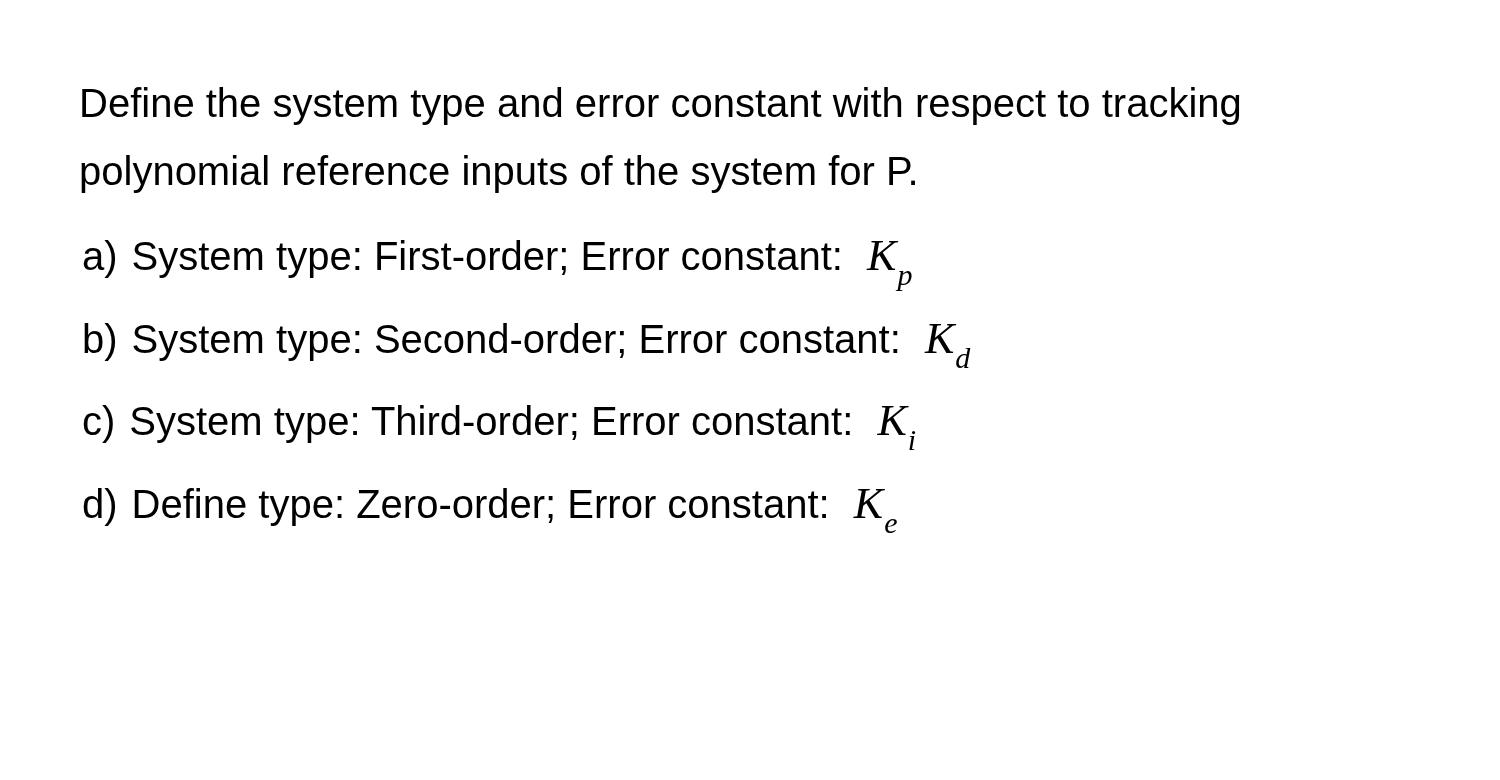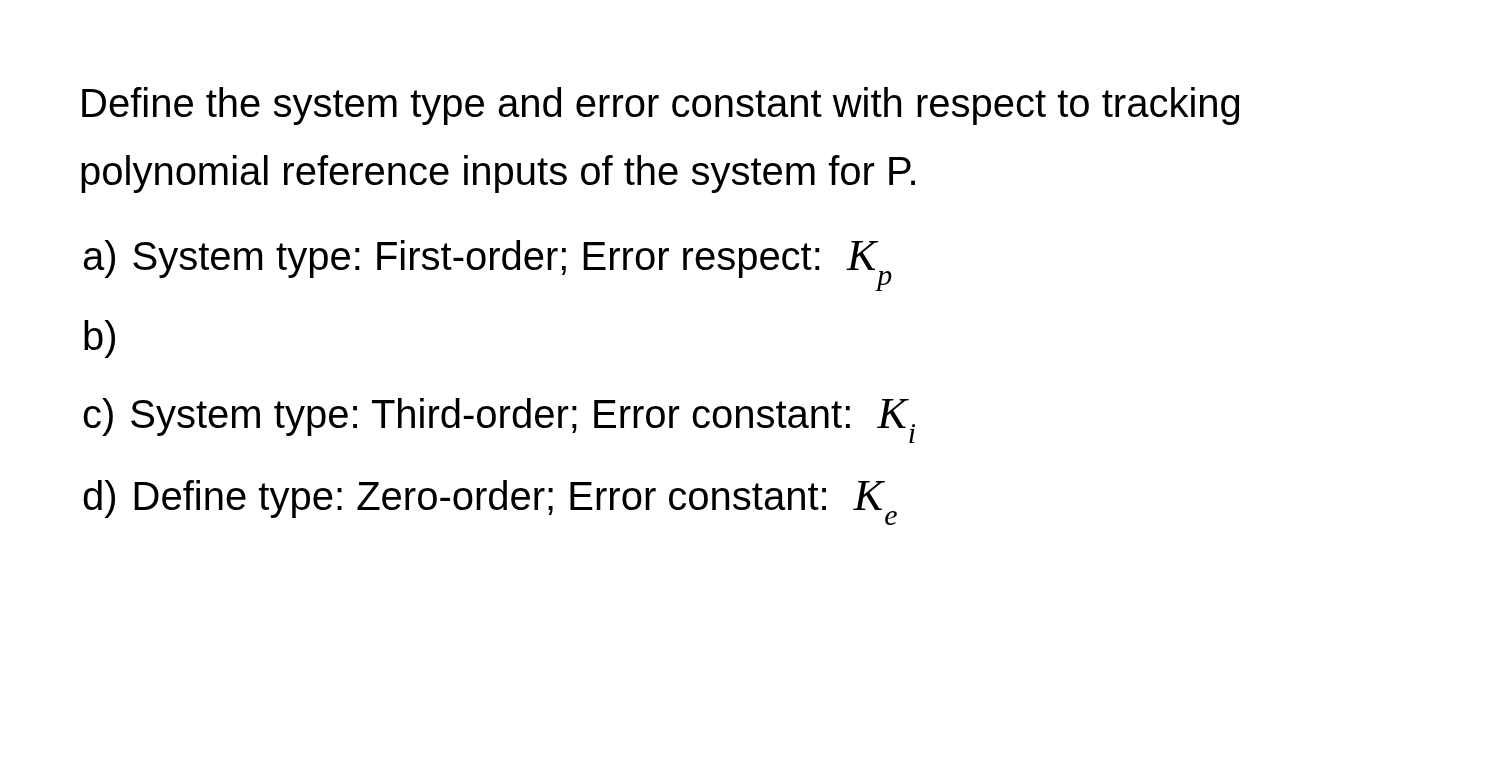--- a/index.html
+++ b/index.html
@@ -51,27 +51,31 @@
     }
   </style>
 </head>
 <body>
 
 <div class="question-text">Define the system type and error constant with respect to tracking polynomial reference inputs of the system for P.</div>
 
 <div class="option">
   <span class="option-label">a)</span>
   <span class="option-text">
-    <span>System type: First-order; Error respect:</span>
+    <span>System type: First-order; Error constant:</span>
     <span class="math-var">K</span><span class="math-sub">p</span>
   </span>
 </div>
 
 <div class="option">
   <span class="option-label">b)</span>
+  <span class="option-text">
+    <span>System type: Second-order; Error constant:</span>
+    <span class="math-var">K</span><span class="math-sub">d</span>
+  </span>
 </div>
 
 <div class="option">
   <span class="option-label">c)</span>
   <span class="option-text">
     <span>System type: Third-order; Error constant:</span>
     <span class="math-var">K</span><span class="math-sub">i</span>
   </span>
 </div>
 

